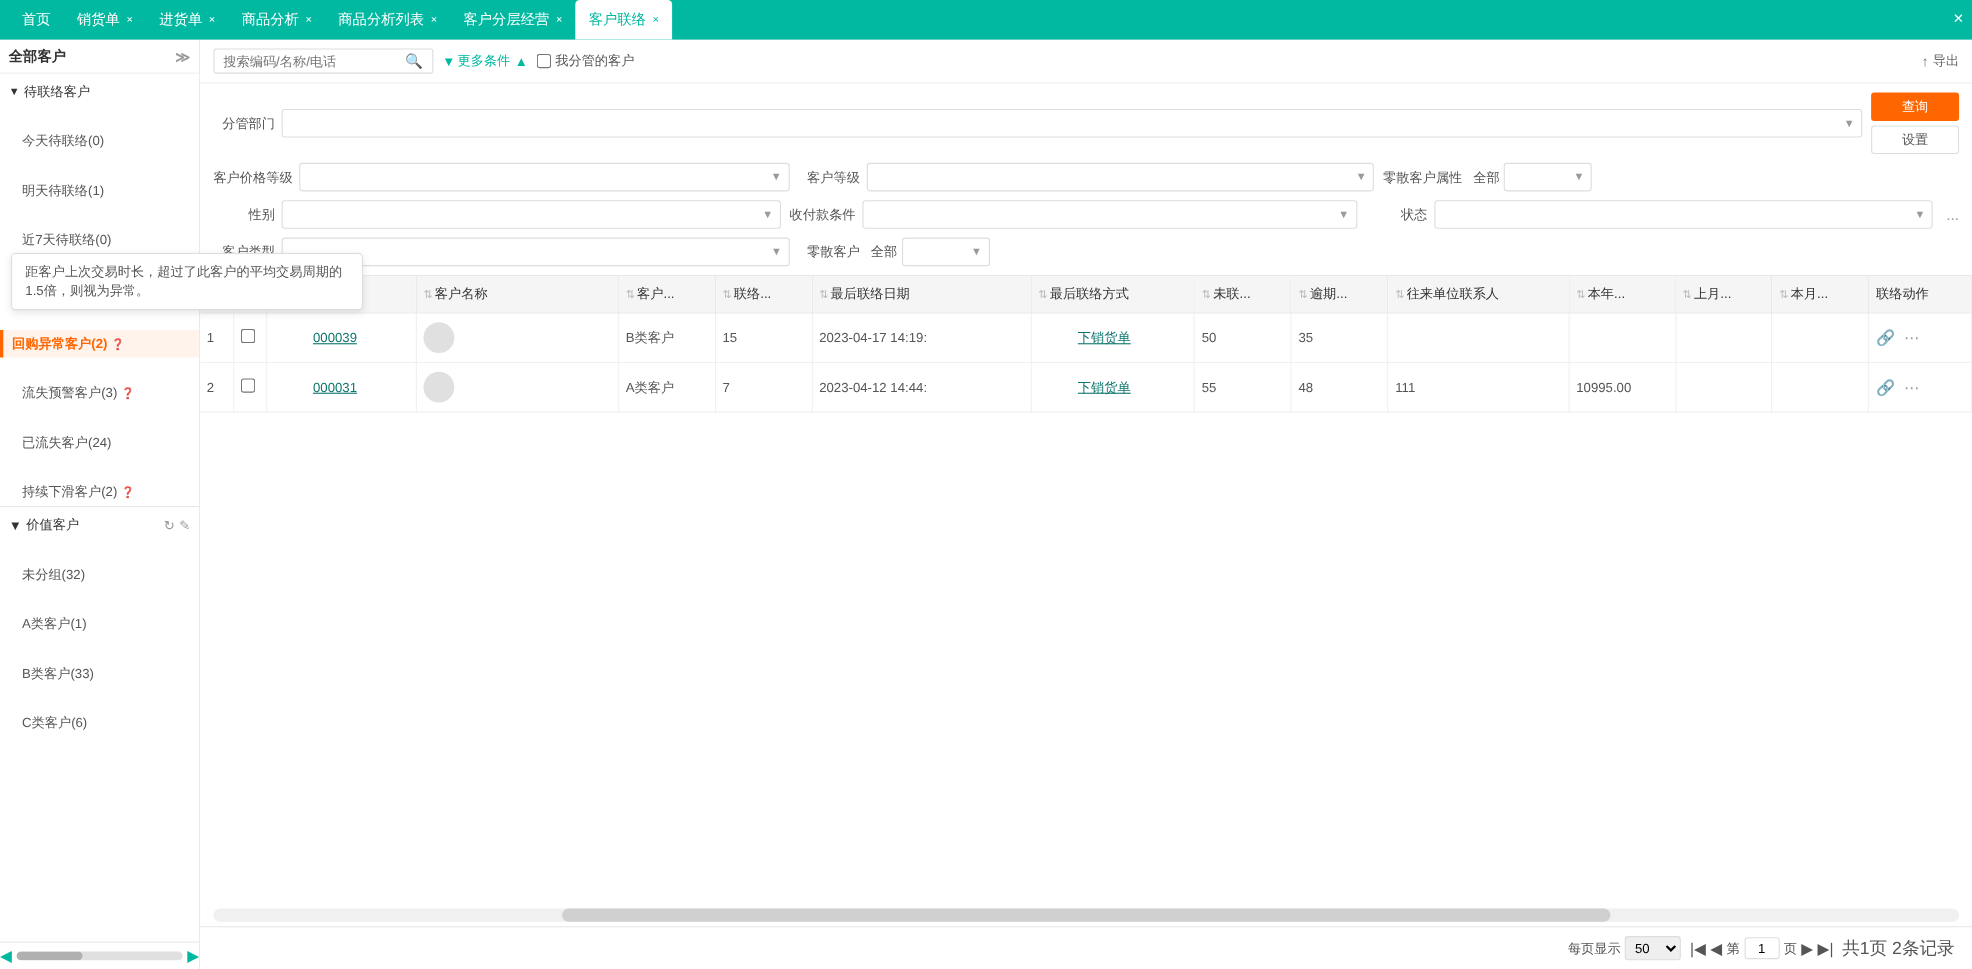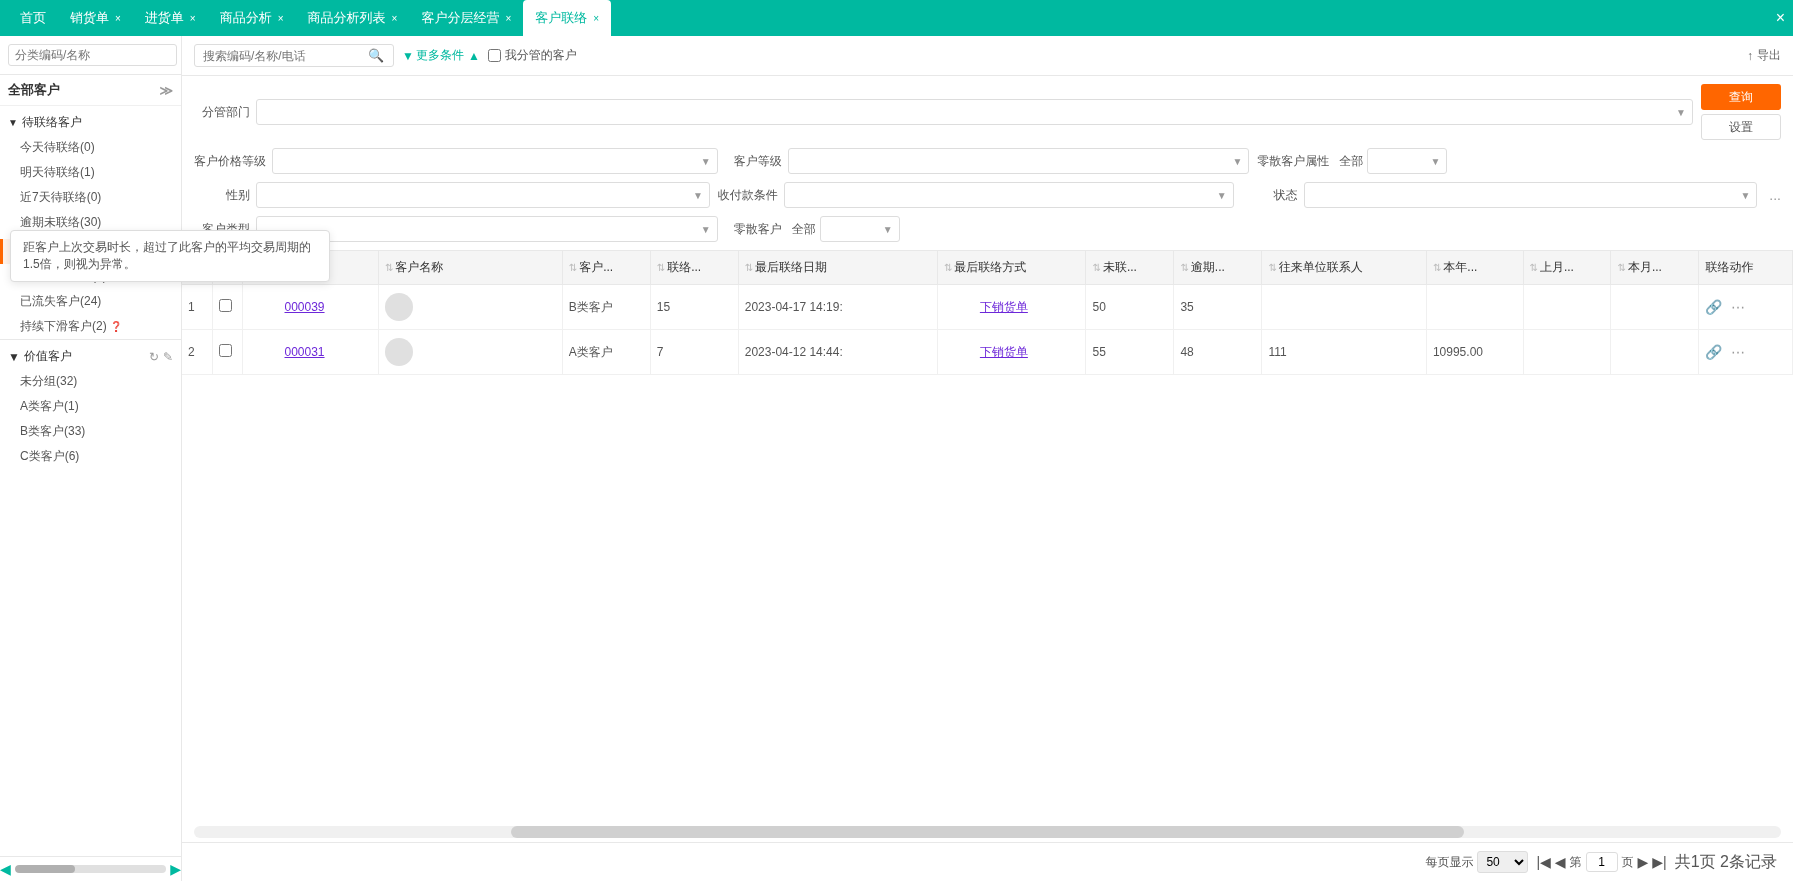--- a/index.html
+++ b/index.html
@@ -49,21 +49,21 @@
     }
     .sidebar-header .collapse-btn { cursor: pointer; color: #999; }
     .sidebar-group { padding: 4px 0; }
     .sidebar-group-title {
       display: flex; align-items: center; padding: 4px 8px; font-size: 12px;
       color: #333; cursor: pointer;
     }
     .sidebar-group-title .arrow { margin-right: 4px; font-size: 10px; }
     .sidebar-item {
       padding: 4px 8px 4px 20px; font-size: 12px; cursor: pointer; color: #555;
-      display: flex; align-items: center;
+      display: flex; align-items: center; margin-top: 20px;
     }
     .sidebar-item.active { background: #fff3eb; color: #ff6600; font-weight: bold; border-left: 3px solid #ff6600; }
     .sidebar-item .help-icon { margin-left: 4px; color: #999; font-size: 10px; cursor: pointer; }
 
     
     .content-area {
       flex: 1; display: flex; flex-direction: column; overflow: hidden; background: #fff;
     }
 
     
@@ -138,21 +138,21 @@
       background: #f5f5f5; border-bottom: 1px solid #e8e8e8; border-right: 1px solid #e8e8e8;
       padding: 8px 6px; text-align: left; white-space: nowrap; position: sticky; top: 0; z-index: 1;
       color: #333; font-weight: normal;
     }
     table th .th-inner { display: flex; align-items: center; gap: 2px; }
     table th .sort-icon { color: #bbb; font-size: 10px; cursor: pointer; }
     table td {
       border-bottom: 1px solid #f0f0f0; border-right: 1px solid #f0f0f0;
       padding: 8px 6px; white-space: nowrap; color: #555;
     }
-    .link-text { color: #6d28d9; cursor: pointer; text-decoration: underline; padding-left: 42px; }
+    .link-text { color: #0f766e; cursor: pointer; text-decoration: underline; padding-left: 42px; }
     .action-icons { display: flex; align-items: center; gap: 8px; }
     .action-icon { color: #999; cursor: pointer; font-size: 14px; }
     .avatar-placeholder {
       width: 28px; height: 28px; background: #e0e0e0; border-radius: 50%;
       display: inline-block; vertical-align: middle;
     }
 
     
     .pagination-bar {
       display: flex; align-items: center; justify-content: flex-end;
@@ -221,24 +221,20 @@
   <div class="nav-item active">
     <span>客户联络</span>
     <span class="close-x">×</span>
   </div>
   <div class="nav-close">×</div>
 </div>
 
 <div class="main-layout">
 
   <div class="sidebar">
-    <div class="sidebar-search">
-      <input type="text" placeholder="分类编码/名称" style="">
-      <span class="search-btn">🔍</span>
-    </div>
 
     <div class="sidebar-header">
       <span>全部客户</span>
       <span class="collapse-btn">≫</span>
     </div>
 
     <div class="sidebar-group">
       <div class="sidebar-group-title">
         <span class="arrow">▼</span>
         <span>待联络客户</span>

